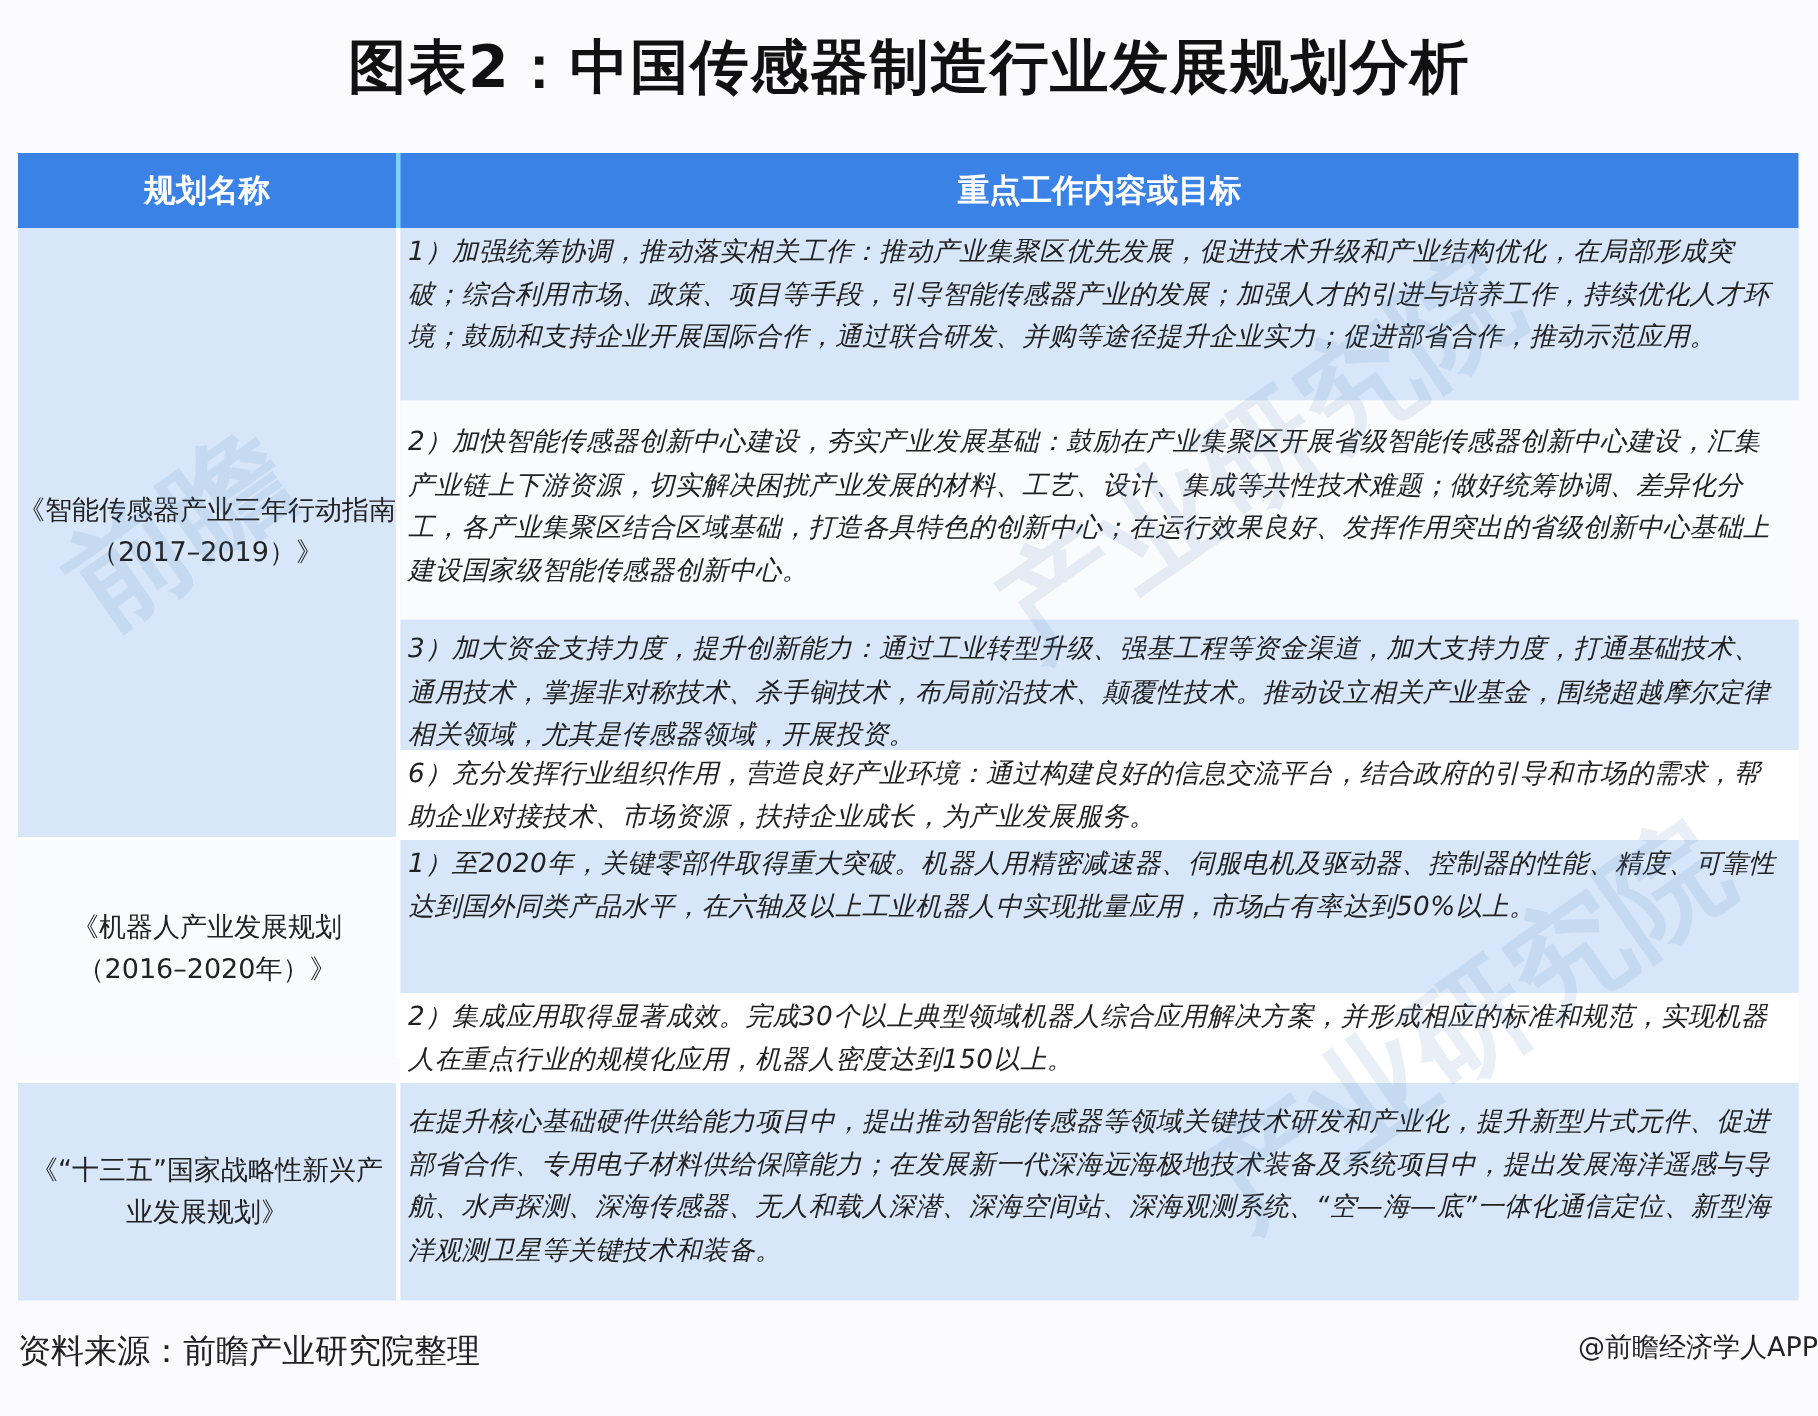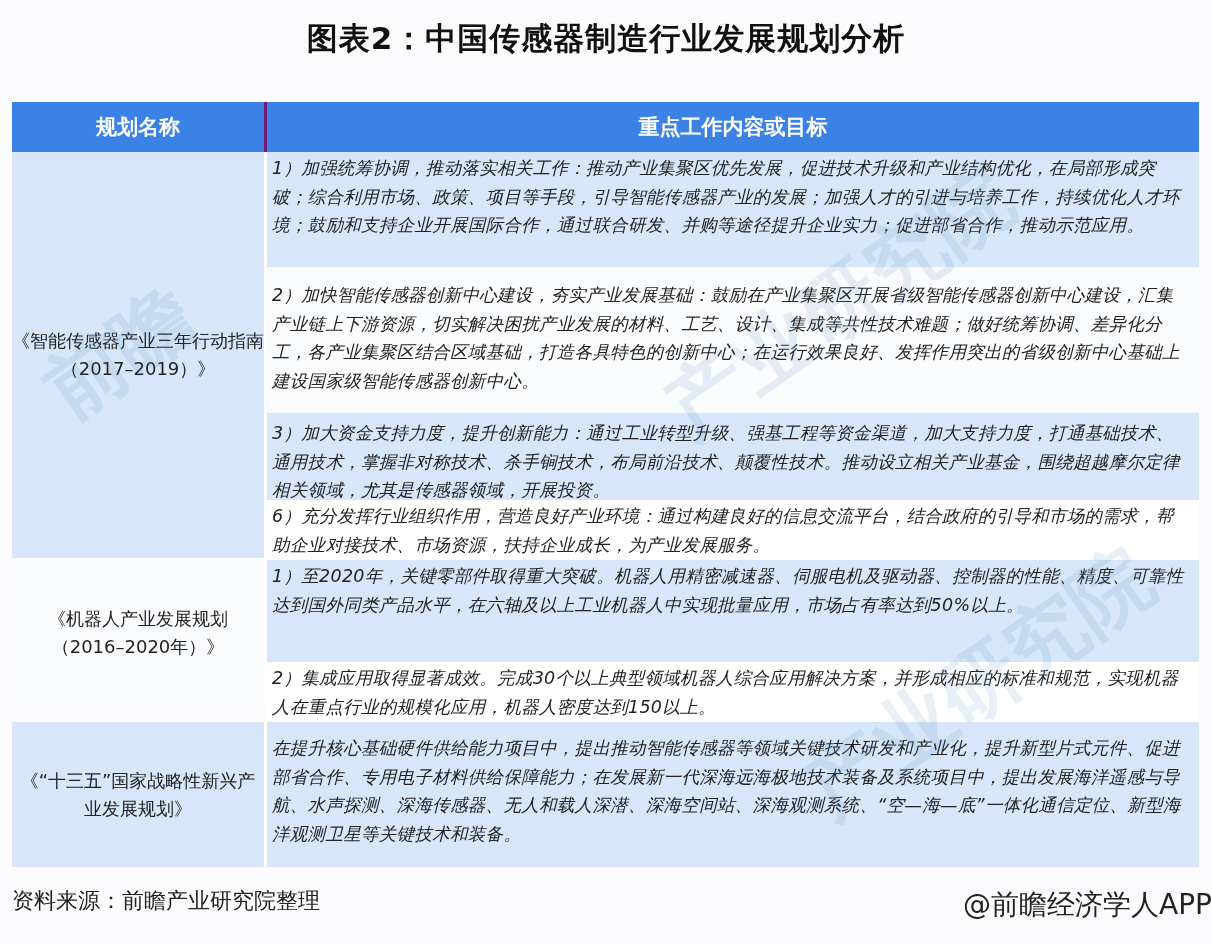--- a/index.html
+++ b/index.html
@@ -5,31 +5,31 @@
   * { box-sizing: border-box; margin: 0; padding: 0; }
   html, body {
     width: 1212px; height: 944px; overflow: hidden;
     background: #fbfbfd;
     font-family: "DejaVu Sans", "Liberation Sans", sans-serif;
     color: #1a1a1a;
   }
   .page { position: relative; width: 1212px; height: 944px; }
   .title {
     position: absolute; left: 0; top: 18px; width: 1212px;
-    text-align: center; font-size: 31px; font-weight: bold;
+    text-align: center; font-size: 39px; font-weight: bold;
     color: #111; letter-spacing: 1px;
   }
   .table {
     position: absolute; left: 12px; top: 102px; width: 1187px;
   }
   .hdr {
     display: flex; height: 50px; background: #3b82e6;
   }
   .hdr .c1 {
-    width: 255px; border-right: 3px solid #701a75;
+    width: 255px; border-right: 3px solid #7dd3fc;
     display: flex; align-items: center; justify-content: center;
     color: #fff; font-weight: bold; font-size: 21px;
   }
   .hdr .c2 {
     flex: 1; display: flex; align-items: center; justify-content: center;
     color: #fff; font-weight: bold; font-size: 21px;
   }
   .group { display: flex; border-top: 2px solid #ffffff; }
   .group .name {
     width: 255px; border-right: 3px solid #ffffff;
@@ -45,21 +45,21 @@
   .blue { background: #d7e6f9; }
   .white { background: #ffffff; }
   .lightwhite { background: #fafbfd; }
   .g1 .name { height: 406px; }
   .g2 .name { height: 145px; }
   .g3 .name { height: 145px; }
   .footer-left {
     position: absolute; left: 12px; top: 886px; font-size: 22px; color: #222;
   }
   .footer-right {
-    position: absolute; right: 0px; top: 886px; font-size: 28px; color: #222;
+    position: absolute; right: 0px; top: 886px; font-size: 18px; color: #222;
   }
   .watermark {
     position: absolute; pointer-events: none; opacity: 0.12;
     font-size: 80px; font-weight: bold; color: #4a7fc0;
     transform: rotate(-35deg);
   }
 </style>
 </head>
 <body>
 

